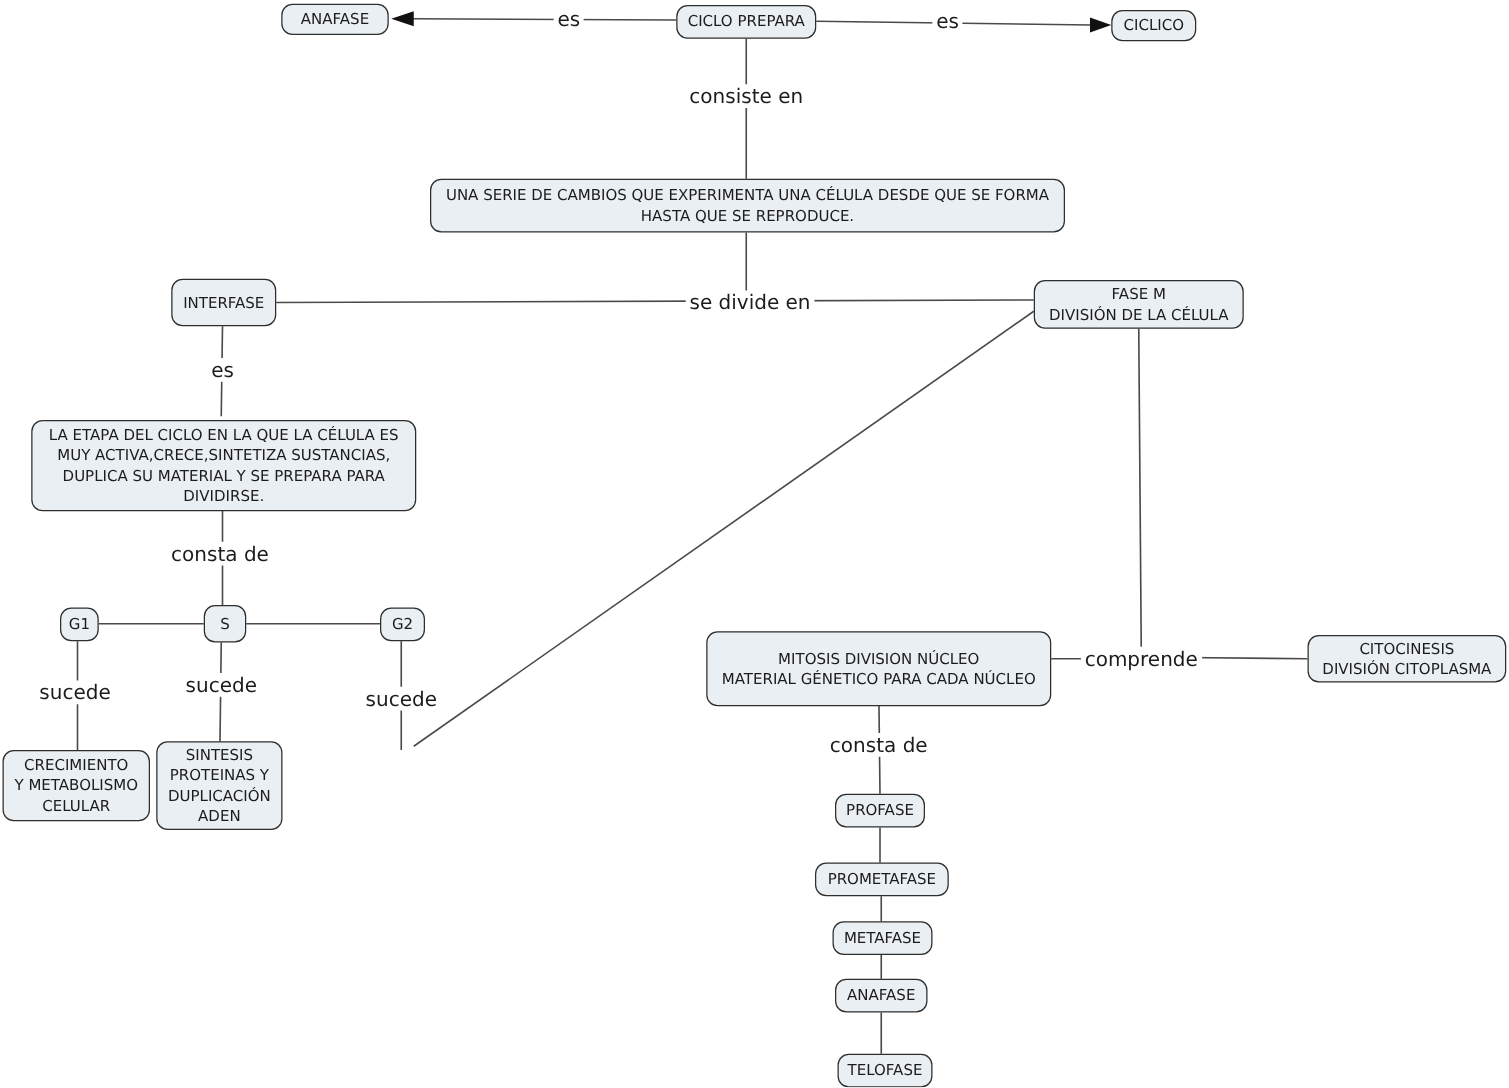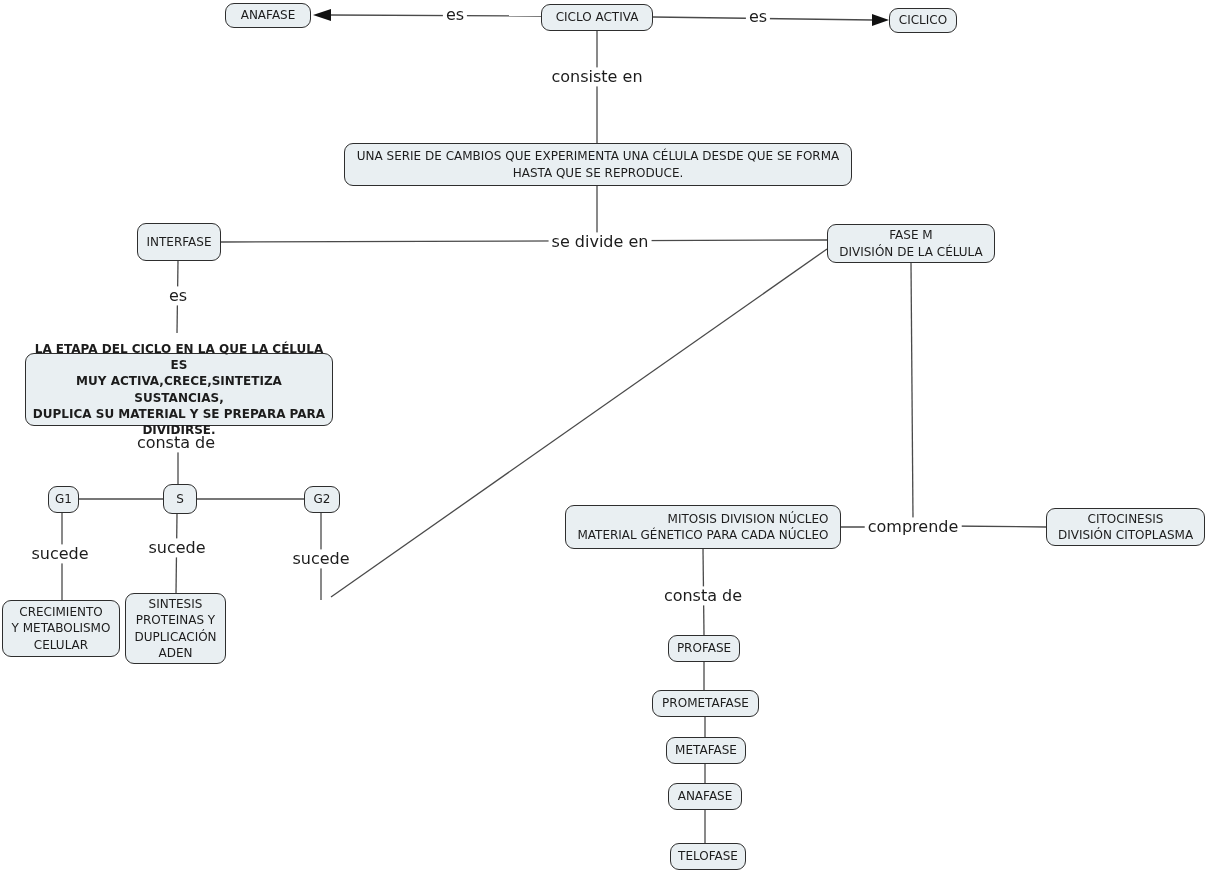--- a/index.html
+++ b/index.html
@@ -28,28 +28,28 @@
     background:var(--background); padding:0 3px; font-size:16px;
     white-space:nowrap; line-height:1.2;
   }
   
   #n-continuo{left:225px;top:3px;width:86px;height:25px;}
   #n-ciclo-celular{left:541px;top:4px;width:112px;height:27px;}
   #n-ciclico{left:889px;top:8px;width:68px;height:25px;}
   #n-descripcion{left:344px;top:143px;width:508px;height:43px;}
   #n-interfase{left:137px;top:223px;width:84px;height:38px;}
   #n-fase-m{left:827px;top:224px;width:168px;height:39px;}
-  #n-etapa{left:25px;top:353px;width:308px;height:73px;font-weight:bold;}
+  #n-etapa{left:25px;top:336px;width:308px;height:73px;}
   #n-g1{left:48px;top:486px;width:31px;height:27px;}
   #n-s{left:163px;top:484px;width:34px;height:30px;}
   #n-g2{left:304px;top:486px;width:36px;height:27px;}
   #n-crecimiento{left:2px;top:600px;width:118px;height:57px;}
   #n-sintesis{left:125px;top:593px;width:101px;height:71px;}
   #n-preparacion{left:244px;top:600px;width:154px;height:58px;}
-  #n-mitosis{left:565px;top:505px;width:276px;height:44px;text-align:right;}
+  #n-mitosis{left:565px;top:505px;width:276px;height:60px;}
   #n-citocinesis{left:1046px;top:508px;width:159px;height:38px;}
   #n-profase{left:668px;top:635px;width:72px;height:27px;}
   #n-prometafase{left:652px;top:690px;width:107px;height:27px;text-align:center;}
   #n-metafase{left:666px;top:737px;width:80px;height:27px;}
   #n-anafase{left:668px;top:783px;width:74px;height:27px;}
   #n-telofase{left:670px;top:843px;width:76px;height:27px;}
   
   #l-es-continuo{left:455px;top:15px;}
   #l-es-ciclico{left:758px;top:17px;}
   #l-consiste-en{left:597px;top:77px;}
@@ -99,21 +99,21 @@
   <span class="edge-label" id="l-se-divide-en">se divide en</span>
   <span class="edge-label" id="l-es-interfase">es</span>
   <span class="edge-label" id="l-consta-de-interfase">consta de</span>
   <span class="edge-label" id="l-sucede-g1">sucede</span>
   <span class="edge-label" id="l-sucede-s">sucede</span>
   <span class="edge-label" id="l-sucede-g2">sucede</span>
   <span class="edge-label" id="l-comprende">comprende</span>
   <span class="edge-label" id="l-consta-de-mitosis">consta de</span>
 
   <div class="node" id="n-continuo">ANAFASE</div>
-  <div class="node" id="n-ciclo-celular">CICLO ACTIVA</div>
+  <div class="node" id="n-ciclo-celular">CICLO PREPARA</div>
   <div class="node" id="n-ciclico">CICLICO</div>
   <div class="node" id="n-descripcion">UNA SERIE DE CAMBIOS QUE EXPERIMENTA UNA CÉLULA DESDE QUE SE FORMA
 HASTA QUE SE REPRODUCE.</div>
   <div class="node" id="n-interfase">INTERFASE</div>
   <div class="node" id="n-fase-m">FASE M
 DIVISIÓN DE LA CÉLULA</div>
   <div class="node" id="n-etapa">LA ETAPA DEL CICLO EN LA QUE LA CÉLULA ES
 MUY ACTIVA,CRECE,SINTETIZA SUSTANCIAS,
 DUPLICA SU MATERIAL Y SE PREPARA PARA
 DIVIDIRSE.</div>

